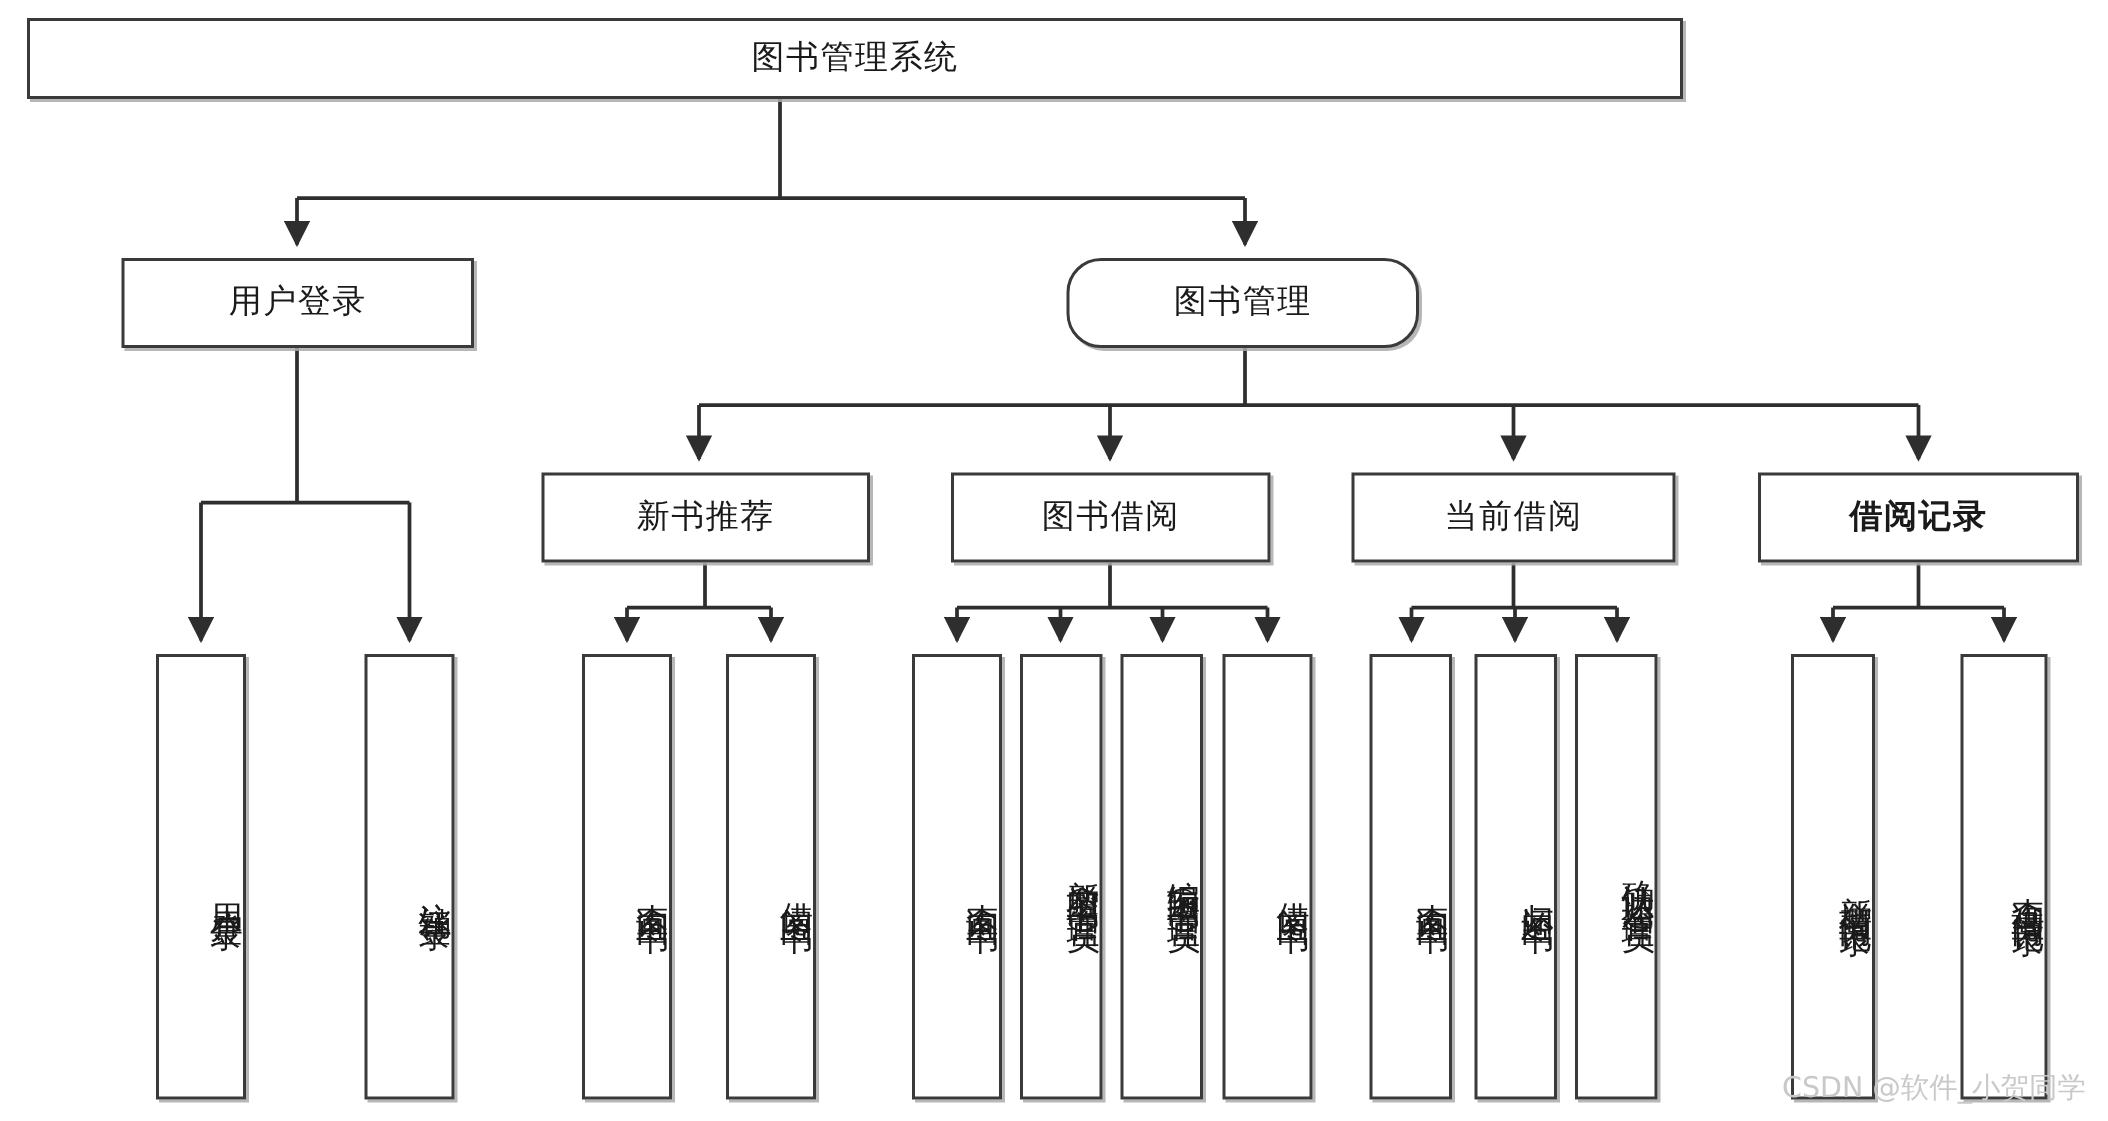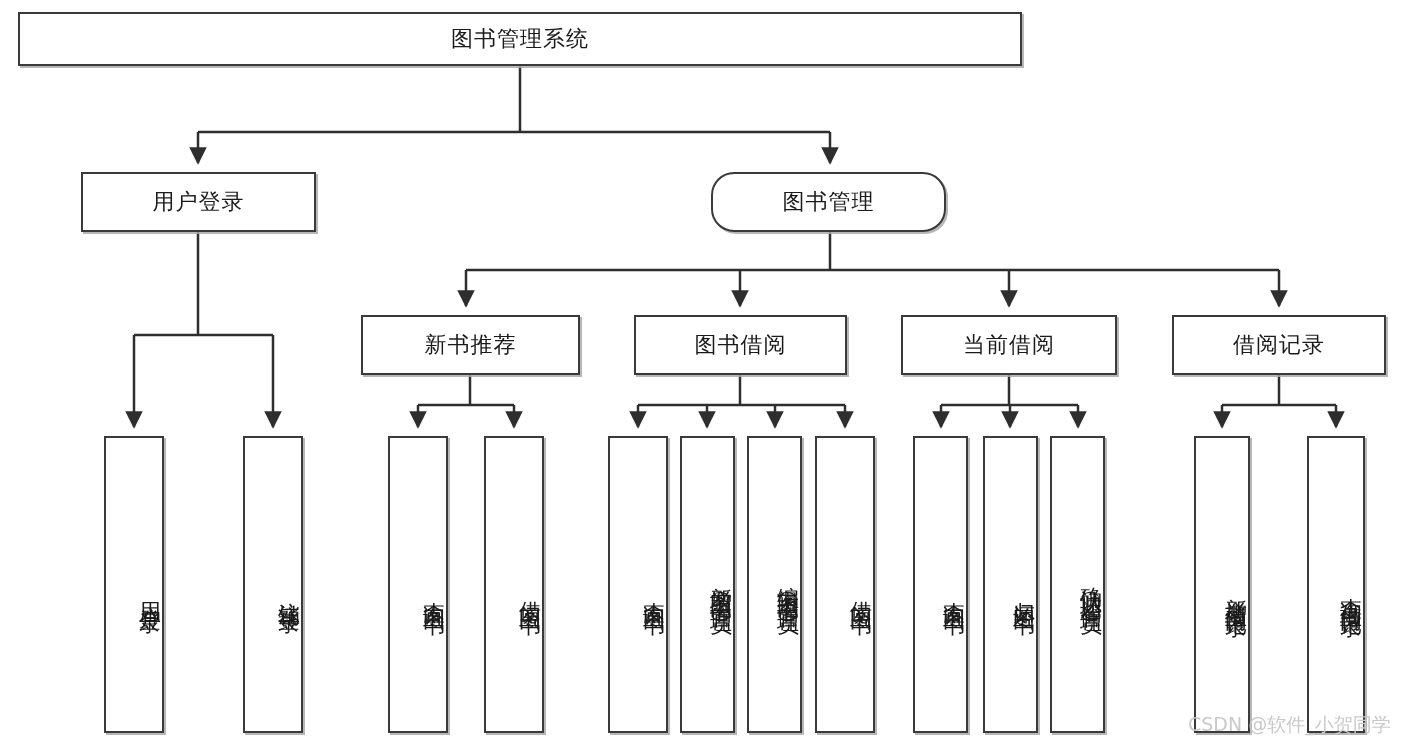--- a/index.html
+++ b/index.html
@@ -112,41 +112,41 @@
       <path d="M 1010 405 L 1010 427" marker-end="url(#arrow)"></path>
       <path d="M 1078 405 L 1078 427" marker-end="url(#arrow)"></path>
 
       <path d="M 1279 375 L 1279 405"></path>
       <path d="M 1222 405 L 1336 405"></path>
       <path d="M 1222 405 L 1222 427" marker-end="url(#arrow)"></path>
       <path d="M 1336 405 L 1336 427" marker-end="url(#arrow)"></path>
     </g>
   </svg>
 
-  <div class="node horiz" style="left:18px; top:12px; width:1004px; height:54px;">
+  <div class="node horiz" style="left:18px; top:12px; width:1104px; height:54px;">
     <span>图书管理系统</span>
   </div>
 
   <div class="node horiz" style="left:81px; top:172px; width:235px; height:60px;">
     <span>用户登录</span>
   </div>
   <div class="node horiz" style="left:711px; top:172px; width:235px; height:60px;border-radius:23px;">
     <span>图书管理</span>
   </div>
 
   <div class="node horiz" style="left:361px; top:315px; width:219px; height:60px;">
     <span>新书推荐</span>
   </div>
   <div class="node horiz" style="left:634px; top:315px; width:213px; height:60px;">
     <span>图书借阅</span>
   </div>
   <div class="node horiz" style="left:901px; top:315px; width:216px; height:60px;">
     <span>当前借阅</span>
   </div>
-  <div class="node horiz" style="left:1172px; top:315px; width:214px; height:60px;">
+  <div class="node horiz" style="left:1172px; top:315px; width:214px; height:60px;font-weight:bold;">
     <span>借阅记录</span>
   </div>
 
   <div class="node vert" style="left:104px; top:436px; width:60px; height:297px;">
     <span>用户登录</span>
   </div>
   <div class="node vert" style="left:243px; top:436px; width:60px; height:297px;">
     <span>注销登录</span>
   </div>
 

